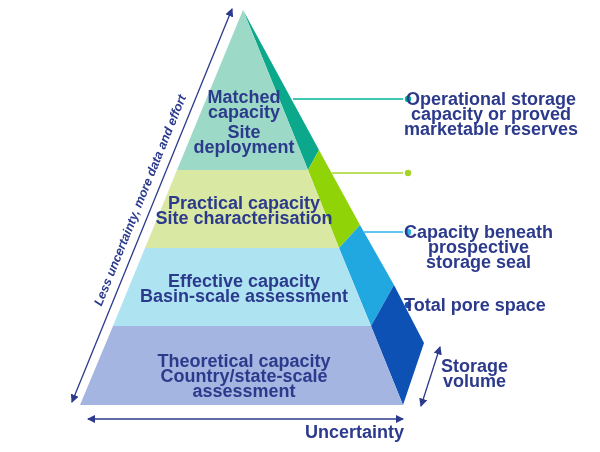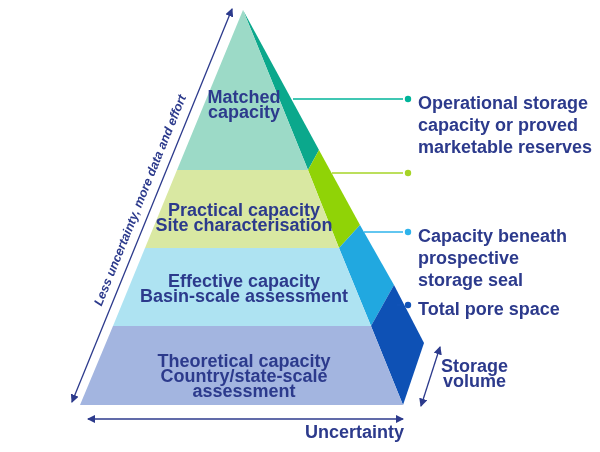--- a/index.html
+++ b/index.html
@@ -14,21 +14,21 @@
   .canvas svg { position: absolute; left: 0; top: 0; }
   .txt {
     position: absolute;
     color: #2c3a8c;
     font-weight: 700;
     font-size: 18px;
     line-height: 15px;
     white-space: pre-line;
   }
   .band-label { left: 134px; width: 220px; text-align: center; }
-  .callout-label { left: 418px; line-height: 22px; text-align: left; }
+  .callout-label { left: 404px; line-height: 15px; text-align: center; }
   .storage-volume-label { left: 441px; top: 359px; text-align: center; }
   .bottom-axis-label { left: 88px; width: 316px; top: 425px; text-align: right; }
   .left-axis-label {
     left: -8px; top: 192px; width: 300px; height: 18px;
     text-align: center;
     font-size: 12.5px;
     font-style: italic;
     transform: rotate(-68deg);
     transform-origin: center center;
   }
@@ -67,21 +67,23 @@
     <line x1="397" y1="305" x2="403" y2="305" stroke-width="1.4" stroke="#1254b8"></line>
     <circle cx="408" cy="305" r="3.2" fill="#1254b8"></circle>
 
     <line x1="72" y1="402" x2="232" y2="9" stroke-width="1.3" marker-start="url(#arrowhead)" marker-end="url(#arrowhead)" stroke="#2c3a8c"></line>
     <line x1="88" y1="419" x2="403" y2="419" stroke-width="1.3" marker-start="url(#arrowhead)" marker-end="url(#arrowhead)" stroke="#2c3a8c"></line>
     <line x1="421" y1="406" x2="440" y2="347" stroke-width="1.3" marker-start="url(#arrowhead)" marker-end="url(#arrowhead)" stroke="#2c3a8c"></line>
   </svg>
 
   <div class="txt band-label" style="top:90px">Matched
 capacity</div>
-  <div class="txt band-label" style="top:203px">Practical capacity
+  <div class="txt band-label" style="top:125px">Site
+deployment</div>
+  <div class="txt band-label" style="top:196px">Practical capacity
 Site characterisation</div>
   <div class="txt band-label" style="top:274px">Effective capacity
 Basin-scale assessment</div>
   <div class="txt band-label" style="top:354px">Theoretical capacity
 Country/state-scale assessment</div>
 
   <div class="txt callout-label" style="top:92px">Operational storage
 capacity or proved
 marketable reserves</div>
   <div class="txt callout-label" style="top:225px">Capacity beneath

